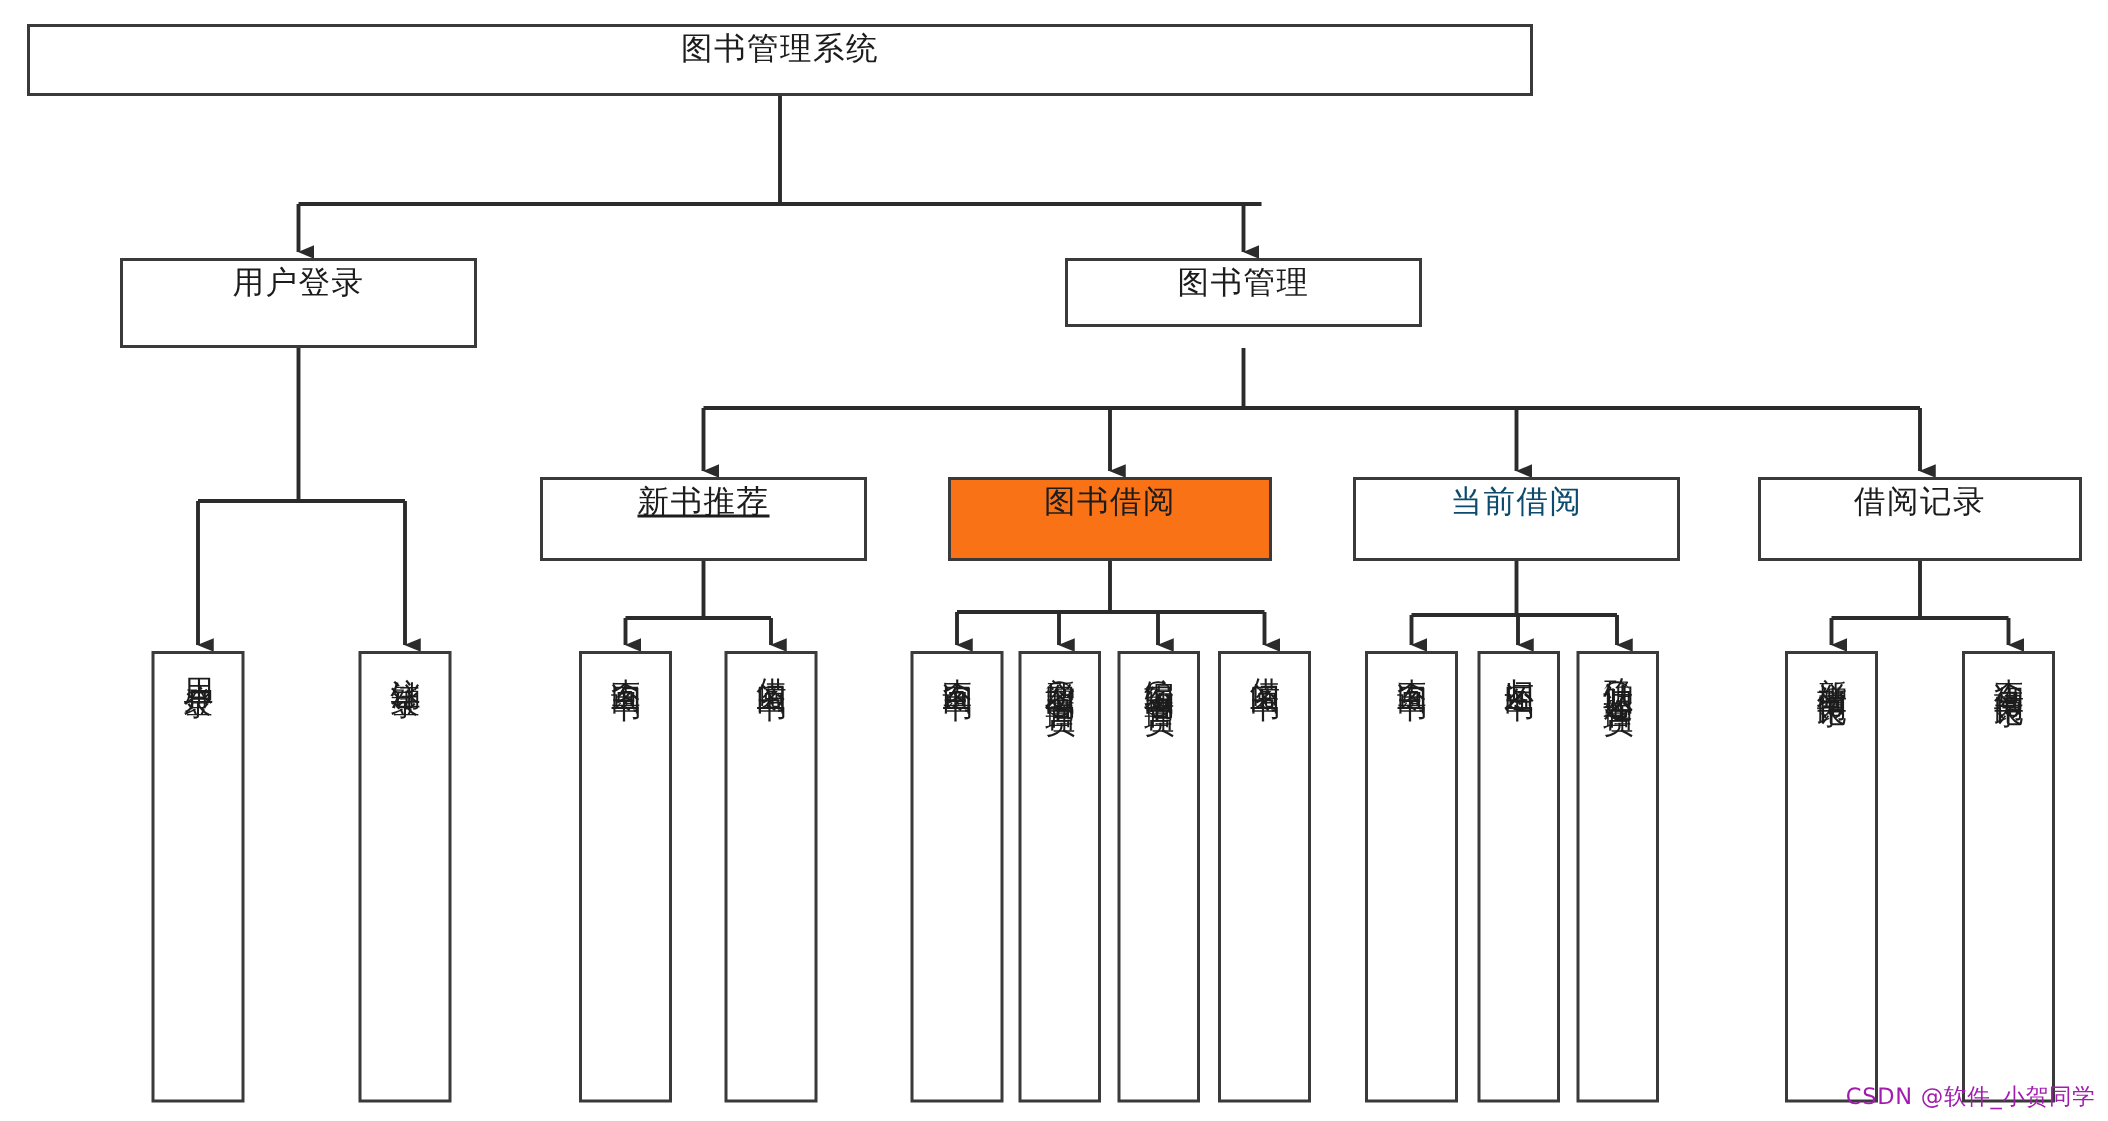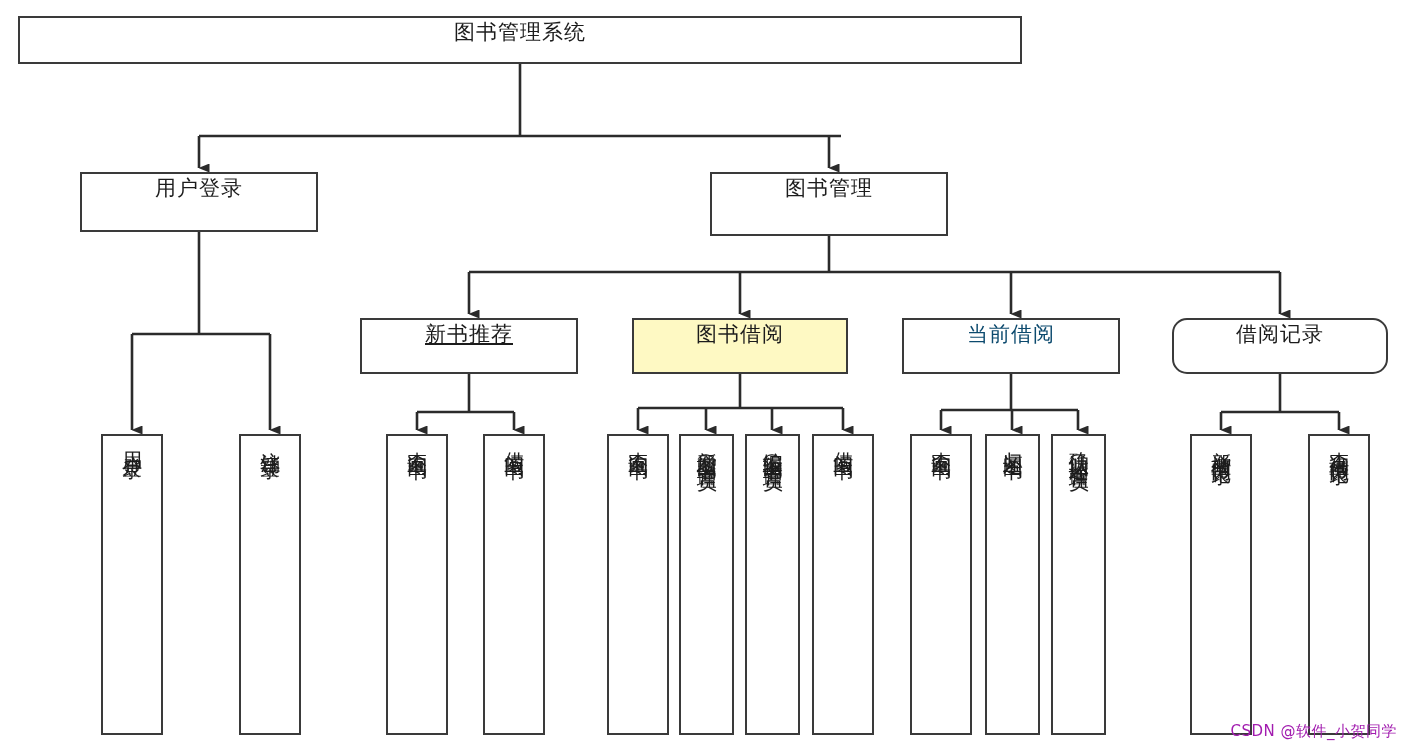--- a/index.html
+++ b/index.html
@@ -119,34 +119,34 @@
     </g>
   </svg>
 
   <div class="node horiz" style="left: 18px; top: 16px; width: 1004px; height: 48px; border-color: rgb(58, 58, 58); background: rgb(255, 255, 255); color: rgb(28, 28, 28);">
     <span class="hlabel">图书管理系统</span>
   </div>
 
   <div class="node horiz" style="left: 80px; top: 172px; width: 238px; height: 60px; border-color: rgb(58, 58, 58); background: rgb(255, 255, 255); color: rgb(28, 28, 28);">
     <span class="hlabel">用户登录</span>
   </div>
-  <div class="node horiz" style="left: 710px; top: 172px; width: 238px; height: 64px; border-color: rgb(58, 58, 58); background: rgb(255, 255, 255); color: rgb(28, 28, 28);">
+  <div class="node horiz" style="left: 710px; top: 172px; width: 238px; height: 46px; border-color: rgb(58, 58, 58); background: rgb(255, 255, 255); color: rgb(28, 28, 28);">
     <span class="hlabel">图书管理</span>
   </div>
 
   <div class="node horiz" style="left: 360px; top: 318px; width: 218px; height: 56px; border-color: rgb(58, 58, 58); background: rgb(255, 255, 255); color: rgb(28, 28, 28); text-decoration: underline;">
     <span class="hlabel">新书推荐</span>
   </div>
-  <div class="node horiz" style="left: 632px; top: 318px; width: 216px; height: 56px; border-color: rgb(58, 58, 58); background: #fef9c3; color: rgb(28, 28, 28);">
+  <div class="node horiz" style="left: 632px; top: 318px; width: 216px; height: 56px; border-color: rgb(58, 58, 58); background: #f97316; color: rgb(28, 28, 28);">
     <span class="hlabel">图书借阅</span>
   </div>
   <div class="node horiz" style="left: 902px; top: 318px; width: 218px; height: 56px; border-color: rgb(58, 58, 58); background: rgb(255, 255, 255); color: #0c4a6e;">
     <span class="hlabel">当前借阅</span>
   </div>
-  <div class="node horiz" style="left: 1172px; top: 318px; width: 216px; height: 56px; border-color: rgb(58, 58, 58); background: rgb(255, 255, 255); color: rgb(28, 28, 28); border-radius: 15px;">
+  <div class="node horiz" style="left: 1172px; top: 318px; width: 216px; height: 56px; border-color: rgb(58, 58, 58); background: rgb(255, 255, 255); color: rgb(28, 28, 28);">
     <span class="hlabel">借阅记录</span>
   </div>
 
   <div class="node vert" style="left: 101px; top: 434px; width: 62px; height: 301px; border-color: rgb(58, 58, 58); background: rgb(255, 255, 255); color: rgb(28, 28, 28);">
     <span class="vlabel">用户登录</span>
   </div>
   <div class="node vert" style="left: 239px; top: 434px; width: 62px; height: 301px; border-color: rgb(58, 58, 58); background: rgb(255, 255, 255); color: rgb(28, 28, 28);">
     <span class="vlabel">注销登录</span>
   </div>
   <div class="node vert" style="left: 386px; top: 434px; width: 62px; height: 301px; border-color: rgb(58, 58, 58); background: rgb(255, 255, 255); color: rgb(28, 28, 28);">

